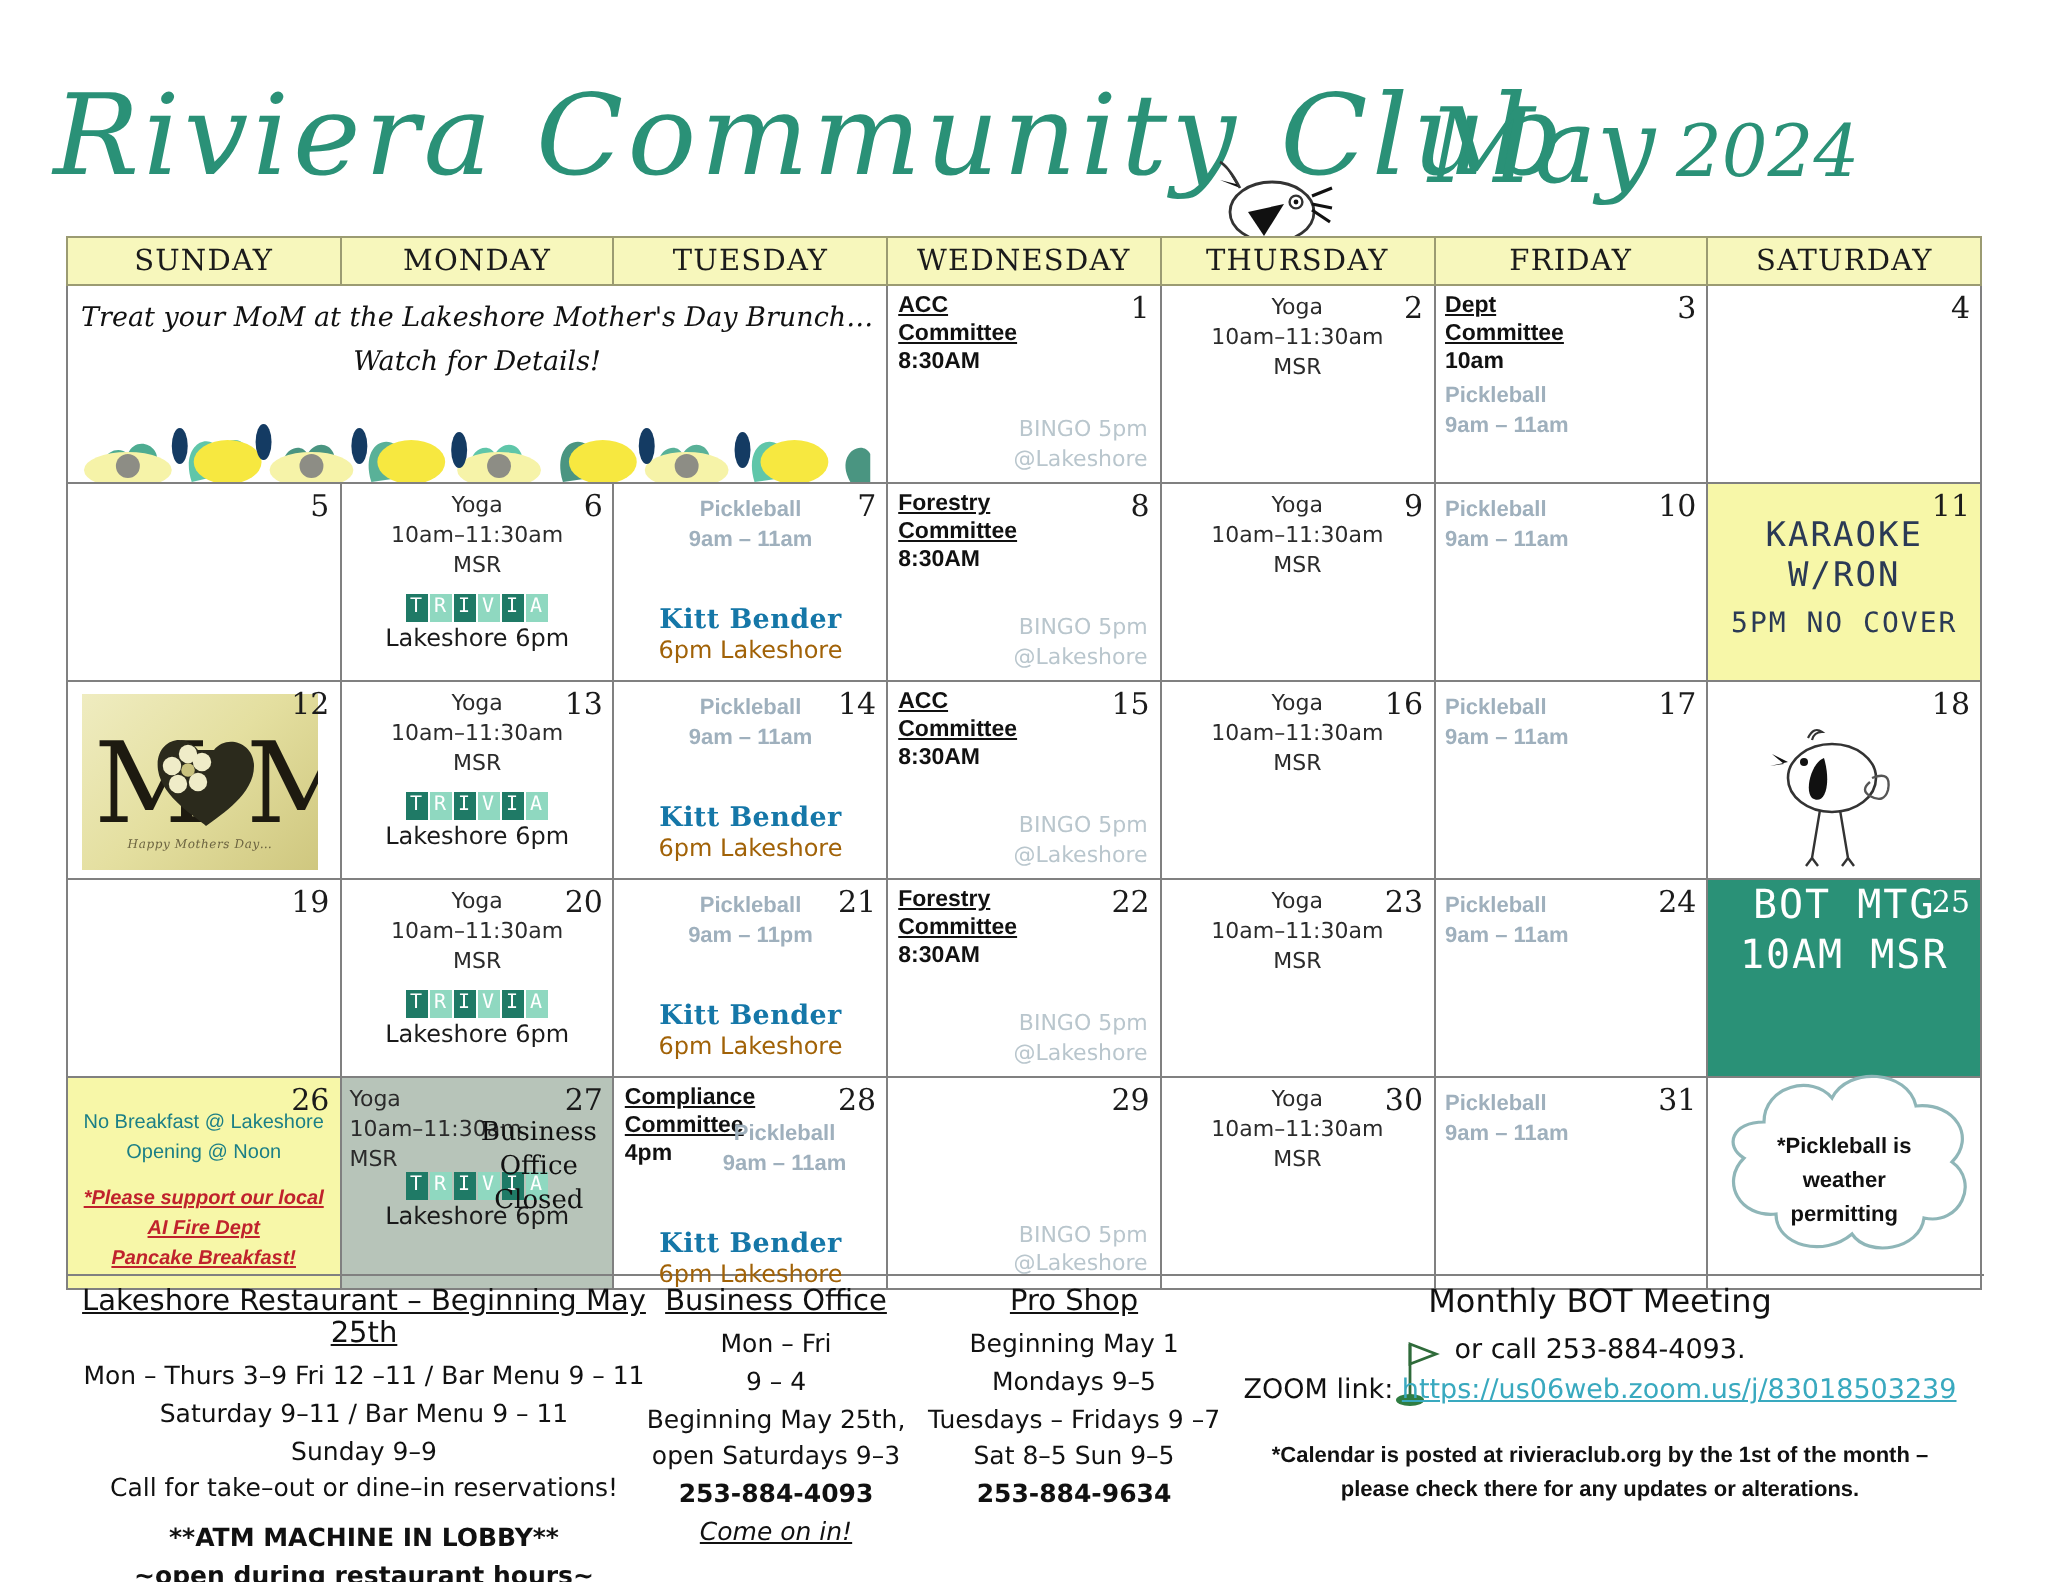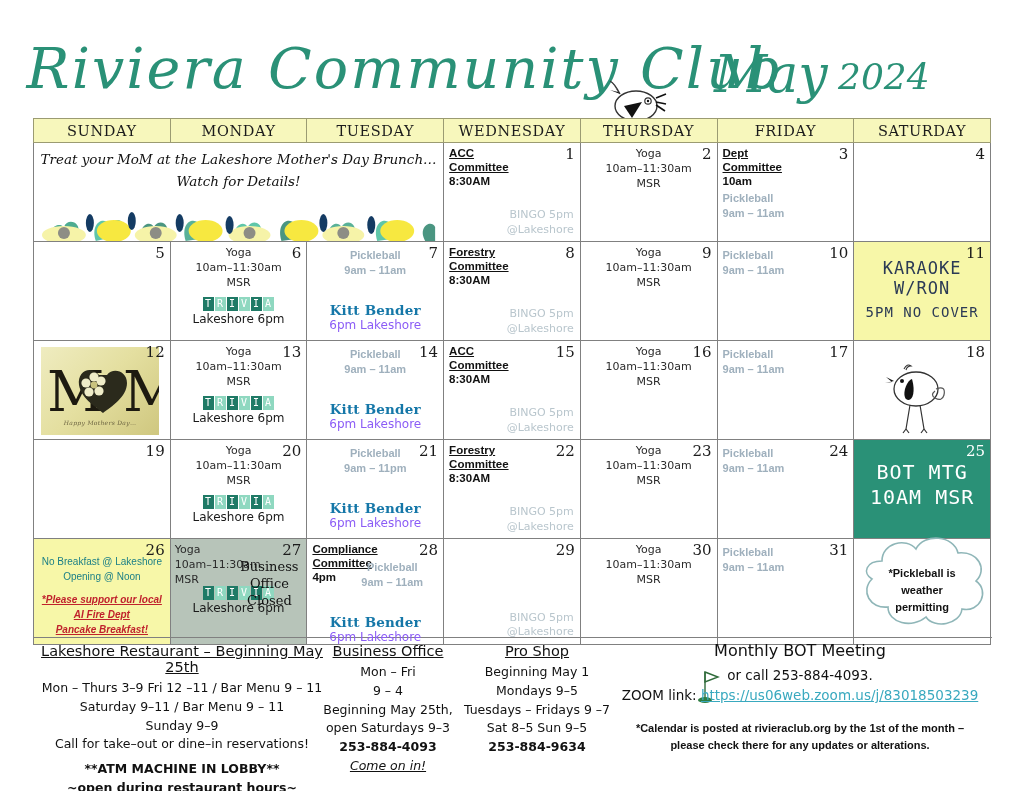--- a/index.html
+++ b/index.html
@@ -106,21 +106,21 @@
     font-size: 11px; color: #b9c6cd; text-align: right; line-height: 1.3; margin-left: 41px;
   }
   .kitt {
     text-align: center; margin-top: 24px;
   }
   .kitt .k1 {
     font-family: "DejaVu Serif", serif; font-weight: bold;
     font-size: 13.5px; color: #1577a8; letter-spacing: .2px;
   }
   .kitt .k2 {
-    font-family: "DejaVu Sans", sans-serif; font-size: 12px; color: #8b5cf6;
+    font-family: "DejaVu Sans", sans-serif; font-size: 12px; color: #a16207;
   }
   .trivia-wrap { text-align: center; margin-top: 2px; }
   .trivia {
     display: inline-block; line-height: 0; letter-spacing: 1px;
   }
   .trivia span {
     display: inline-block; width: 11px; height: 14px;
     font-family: "DejaVu Sans Mono", monospace;
     font-size: 10px; line-height: 14px; text-align: center;
     margin: 0 0.5px;
@@ -149,21 +149,21 @@
 
   .karaoke {
     text-align: center; padding-top: 16px;
     font-family: "DejaVu Sans Mono", monospace;
     color: #2b3a55; letter-spacing: 1px;
   }
   .karaoke .l1 { font-size: 17px; line-height: 1.18; }
   .karaoke .l2 { font-size: 14px; margin-top: 6px; }
 
   .botmtg {
-    text-align: center; padding-top: 20px;
+    text-align: center; 
     font-family: "DejaVu Sans Mono", monospace;
     color: #ffffff; font-size: 20px; line-height: 1.25; letter-spacing: 1px;
   }
 
   .mom-img {
     position: absolute; left: 7px; top: 6px; width: 118px; height: 88px;
     background: linear-gradient(135deg,#efecc0 0%,#e4dfa0 48%,#cfc77f 100%);
   }
   .mom-cap {
     position: absolute; left: 0; bottom: 9px; width: 100%;

